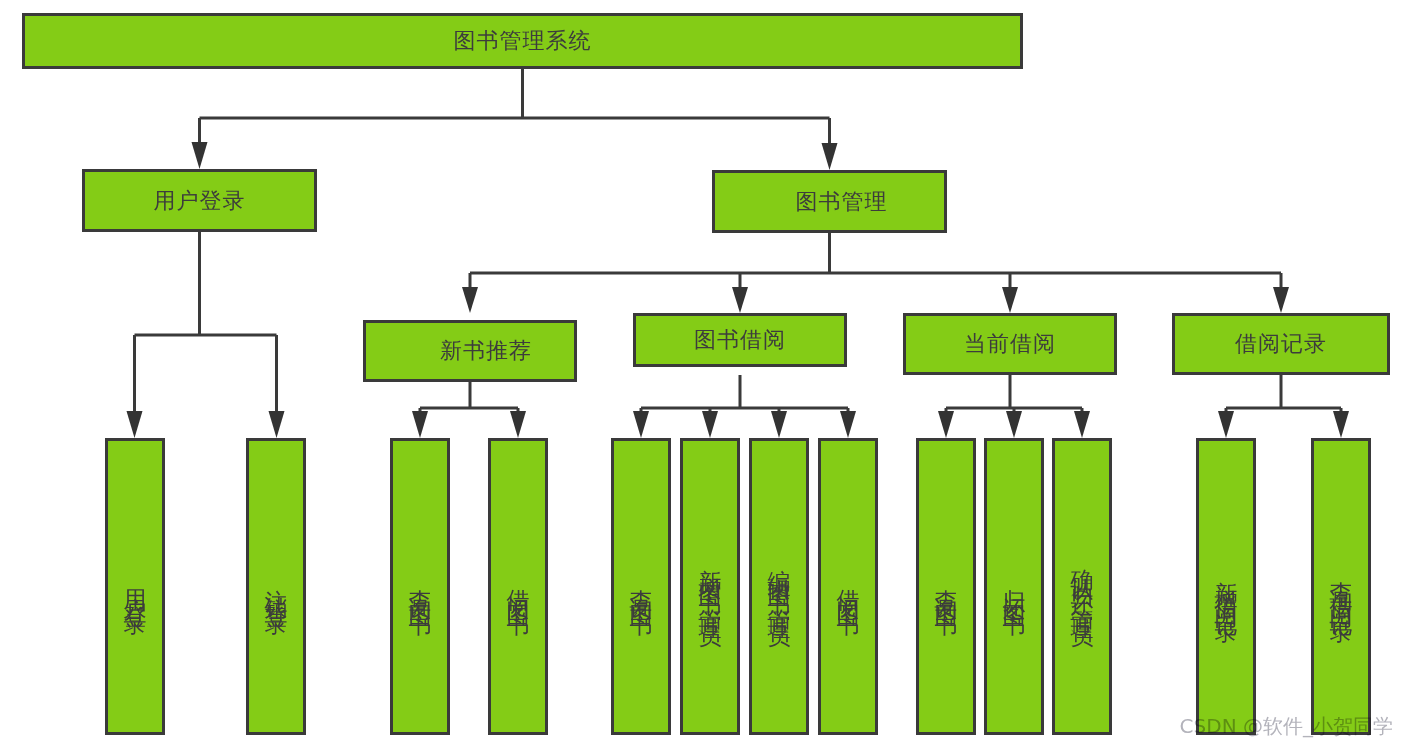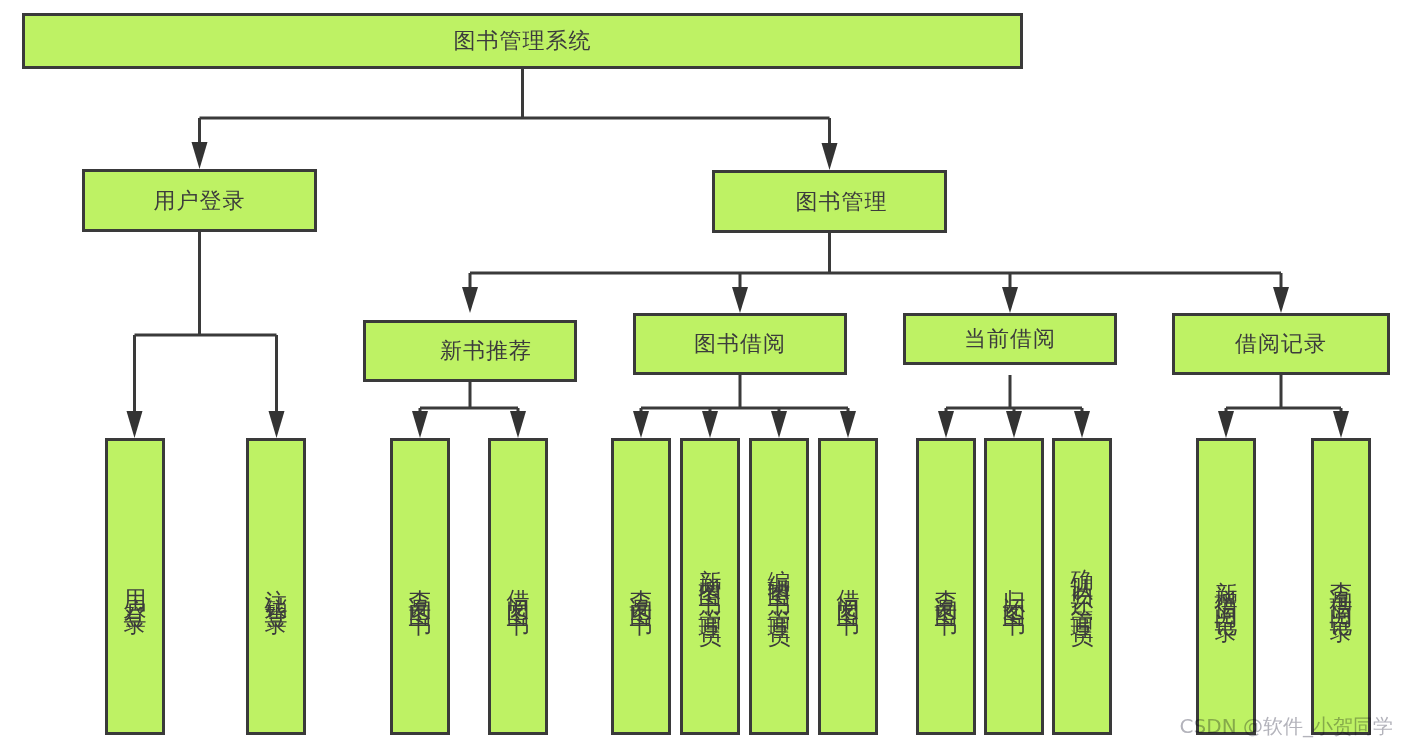--- a/index.html
+++ b/index.html
@@ -15,43 +15,43 @@
   #wires {
     position: absolute;
     left: 0; top: 0;
     width: 1405px; height: 747px;
     z-index: 1;
   }
   .box {
     position: absolute;
     box-sizing: border-box;
     border: 3px solid #3a3a3a;
-    background: #bef264;
+    background: #84cc16;
     display: flex;
     align-items: center;
     justify-content: center;
     z-index: 2;
     color: #3c3c3c;
   }
   .h-box { font-size: 22px; letter-spacing: 1px; }
   .v-box {
     writing-mode: vertical-rl;
     text-orientation: mixed;
     font-size: 23px;
     letter-spacing: 8px;
     line-height: 1;
     overflow: hidden;
   }
   
   .n-root   { left: 22px;   top: 13px;  width: 1001px; height: 56px; }
   .n-login  { left: 82px;   top: 169px; width: 235px;  height: 63px; }
   .n-mgmt   { left: 712px;  top: 170px; width: 235px;  height: 63px; padding-left: 24px; }
   .n-rec    { left: 363px;  top: 320px; width: 214px;  height: 62px; padding-left: 32px; }
-  .n-borrow { left: 633px;  top: 313px; width: 214px;  height: 62px; }
-  .n-cur    { left: 903px;  top: 313px; width: 214px;  height: 52px; }
+  .n-borrow { left: 633px;  top: 313px; width: 214px;  height: 54px; }
+  .n-cur    { left: 903px;  top: 313px; width: 214px;  height: 62px; }
   .n-hist   { left: 1172px; top: 313px; width: 218px;  height: 62px; }
   .leaf     { top: 438px; width: 60px; height: 297px; }
   .l-a1 { left: 105px; }  .l-a2 { left: 246px; }
   .l-b1 { left: 390px; }  .l-b2 { left: 488px; }
   .l-c1 { left: 611px; }  .l-c2 { left: 680px; }  .l-c3 { left: 749px; }  .l-c4 { left: 818px; }
   .l-d1 { left: 916px; }  .l-d2 { left: 984px; }  .l-d3 { left: 1052px; }
   .l-e1 { left: 1196px; } .l-e2 { left: 1311px; }
   .wire { stroke: #3a3a3a; stroke-width: 3; fill: none; }
   .head { fill: #333333; stroke: none; }
   #watermark {

